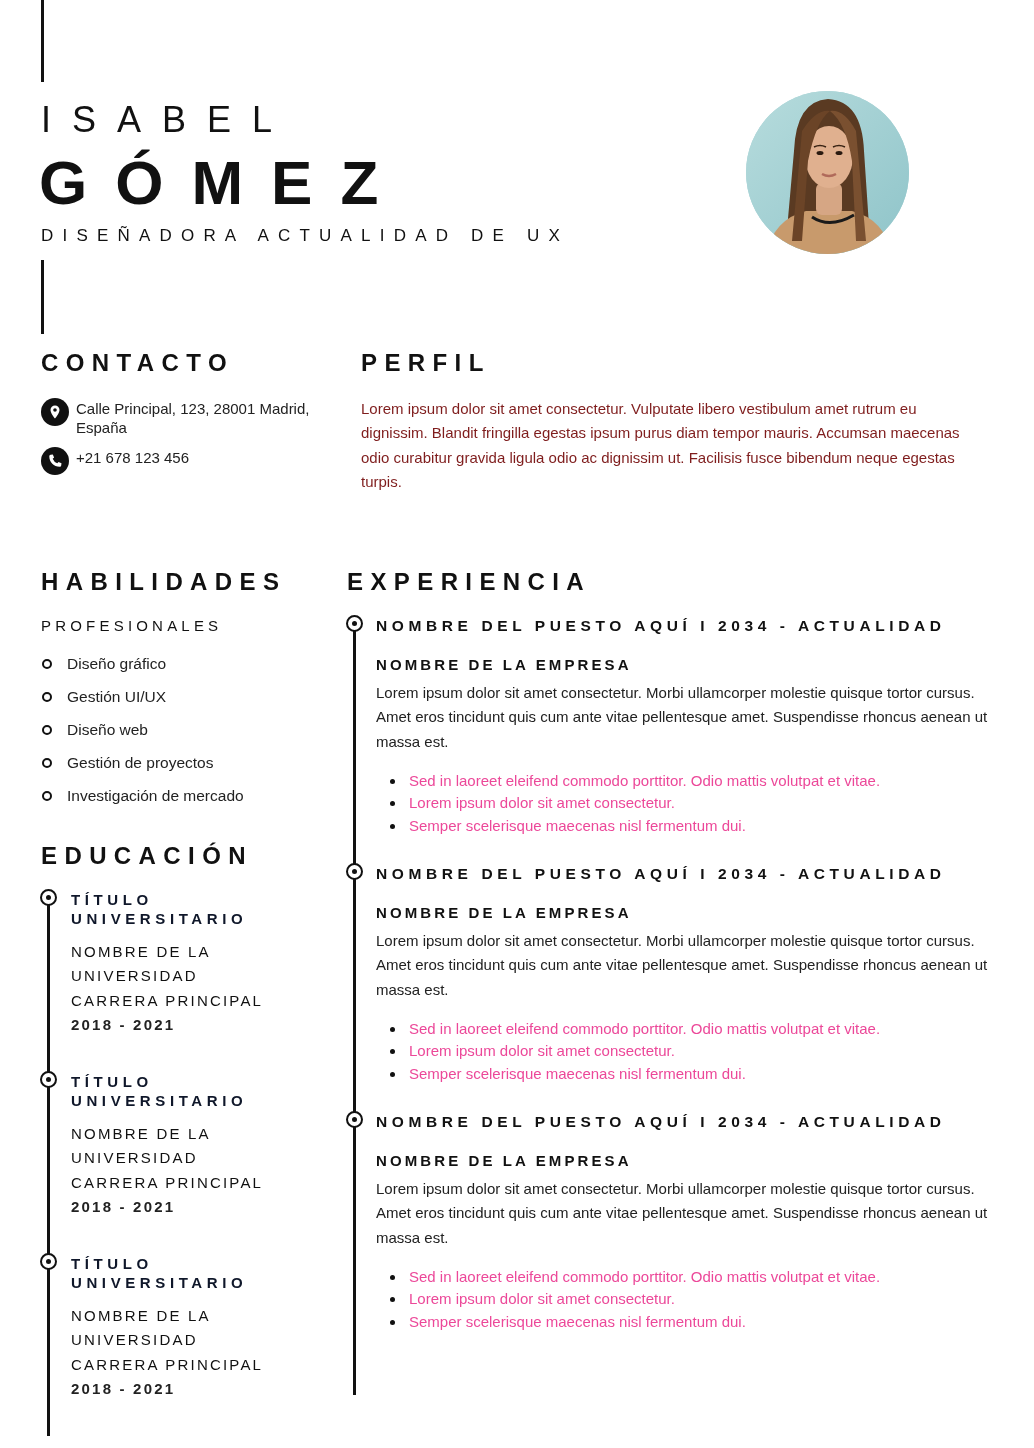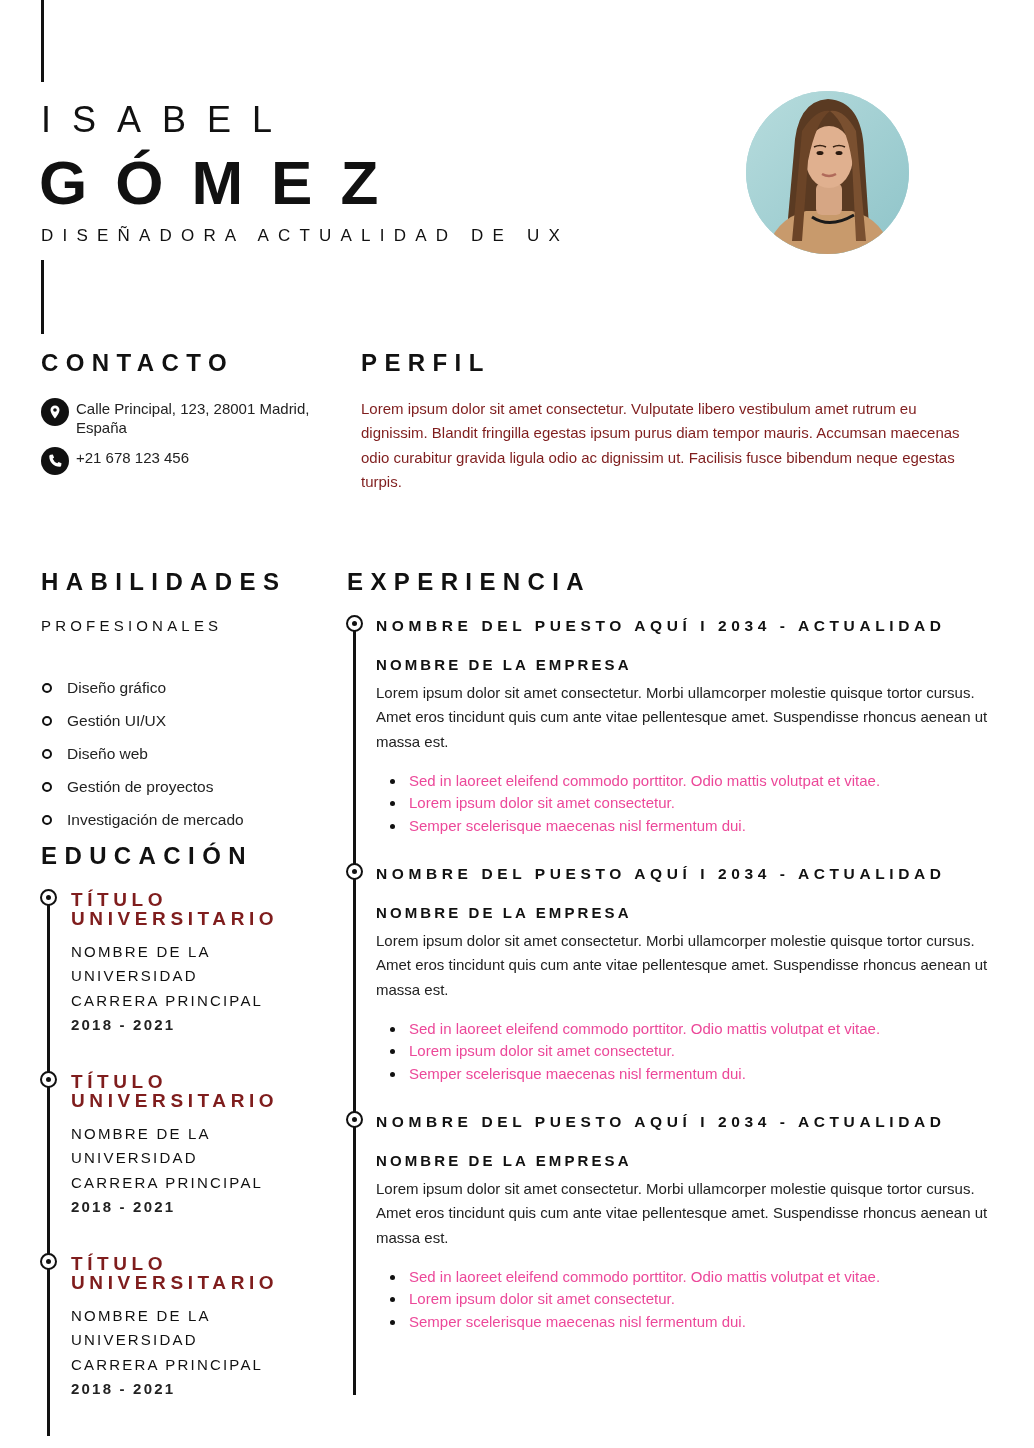--- a/index.html
+++ b/index.html
@@ -21,30 +21,30 @@
 
     .contact-list { position: absolute; left: 41px; top: 398px; width: 290px; }
     .contact-item { display: flex; align-items: flex-start; margin-bottom: 10px; }
     .contact-icon { width: 28px; height: 28px; border-radius: 50%; background: #111; flex: 0 0 28px; display: flex; align-items: center; justify-content: center; margin-right: 7px; }
     .contact-icon svg { width: 16px; height: 16px; }
     .contact-text { font-size: 15px; line-height: 19px; color: #222; padding-top: 1px; }
 
     .profile-text { position: absolute; left: 361px; top: 397px; width: 625px; font-size: 15px; line-height: 24.3px; color: #7f1d1d; }
 
     .sub-title { position: absolute; left: 41px; top: 617px; font-size: 15px; font-weight: 400; letter-spacing: 4.2px; color: #111; }
-    .skills { position: absolute; left: 41px; top: 671px; list-style: none; }
+    .skills { position: absolute; left: 41px; top: 647px; list-style: none; }
     .skill { display: flex; align-items: center; height: 33px; font-size: 15.5px; color: #222; }
     .skill-dot { width: 10px; height: 10px; border: 2.5px solid #111; border-radius: 50%; margin-right: 15px; margin-left: 1px; }
 
     .timeline-line { position: absolute; width: 3px; background: #111; }
     .tl-dot { position: absolute; width: 17px; height: 17px; border: 2.5px solid #111; border-radius: 50%; background: #fff; display: flex; align-items: center; justify-content: center; }
     .tl-dot::after { content: ""; width: 5px; height: 5px; border-radius: 50%; background: #111; }
 
     .edu-item { position: absolute; left: 71px; width: 260px; }
-    .edu-degree { font-size: 19px; font-weight: 700; letter-spacing: 4.6px; line-height: 19px; color: #7f1d1d; }
+    .edu-degree { font-size: 15px; font-weight: 700; letter-spacing: 4.6px; line-height: 19px; color: #0f172a; }
     .edu-detail { font-size: 15px; letter-spacing: 2.2px; line-height: 24.3px; color: #111; margin-top: 12px; }
     .edu-years { font-size: 15px; letter-spacing: 2.2px; font-weight: 700; line-height: 24.3px; color: #222; }
 
     .exp-item { position: absolute; left: 376px; width: 620px; }
     .exp-head { font-size: 15.5px; font-weight: 700; letter-spacing: 4.6px; color: #111; white-space: nowrap; line-height: 20px; }
     .exp-company { font-size: 15px; font-weight: 700; letter-spacing: 3.1px; color: #111; margin-top: 20px; line-height: 18px; }
     .exp-desc { font-size: 15px; line-height: 24.3px; color: #222; margin-top: 7px; width: 612px; }
     .exp-bullets { margin-top: 16px; padding-left: 33px; list-style: none; }
     .exp-bullets li { font-size: 15px; line-height: 22.5px; color: #ec4899; position: relative; }
     .exp-bullets li::before { content: ""; position: absolute; left: -19px; top: 9px; width: 5px; height: 5px; border-radius: 50%; background: #111; }

